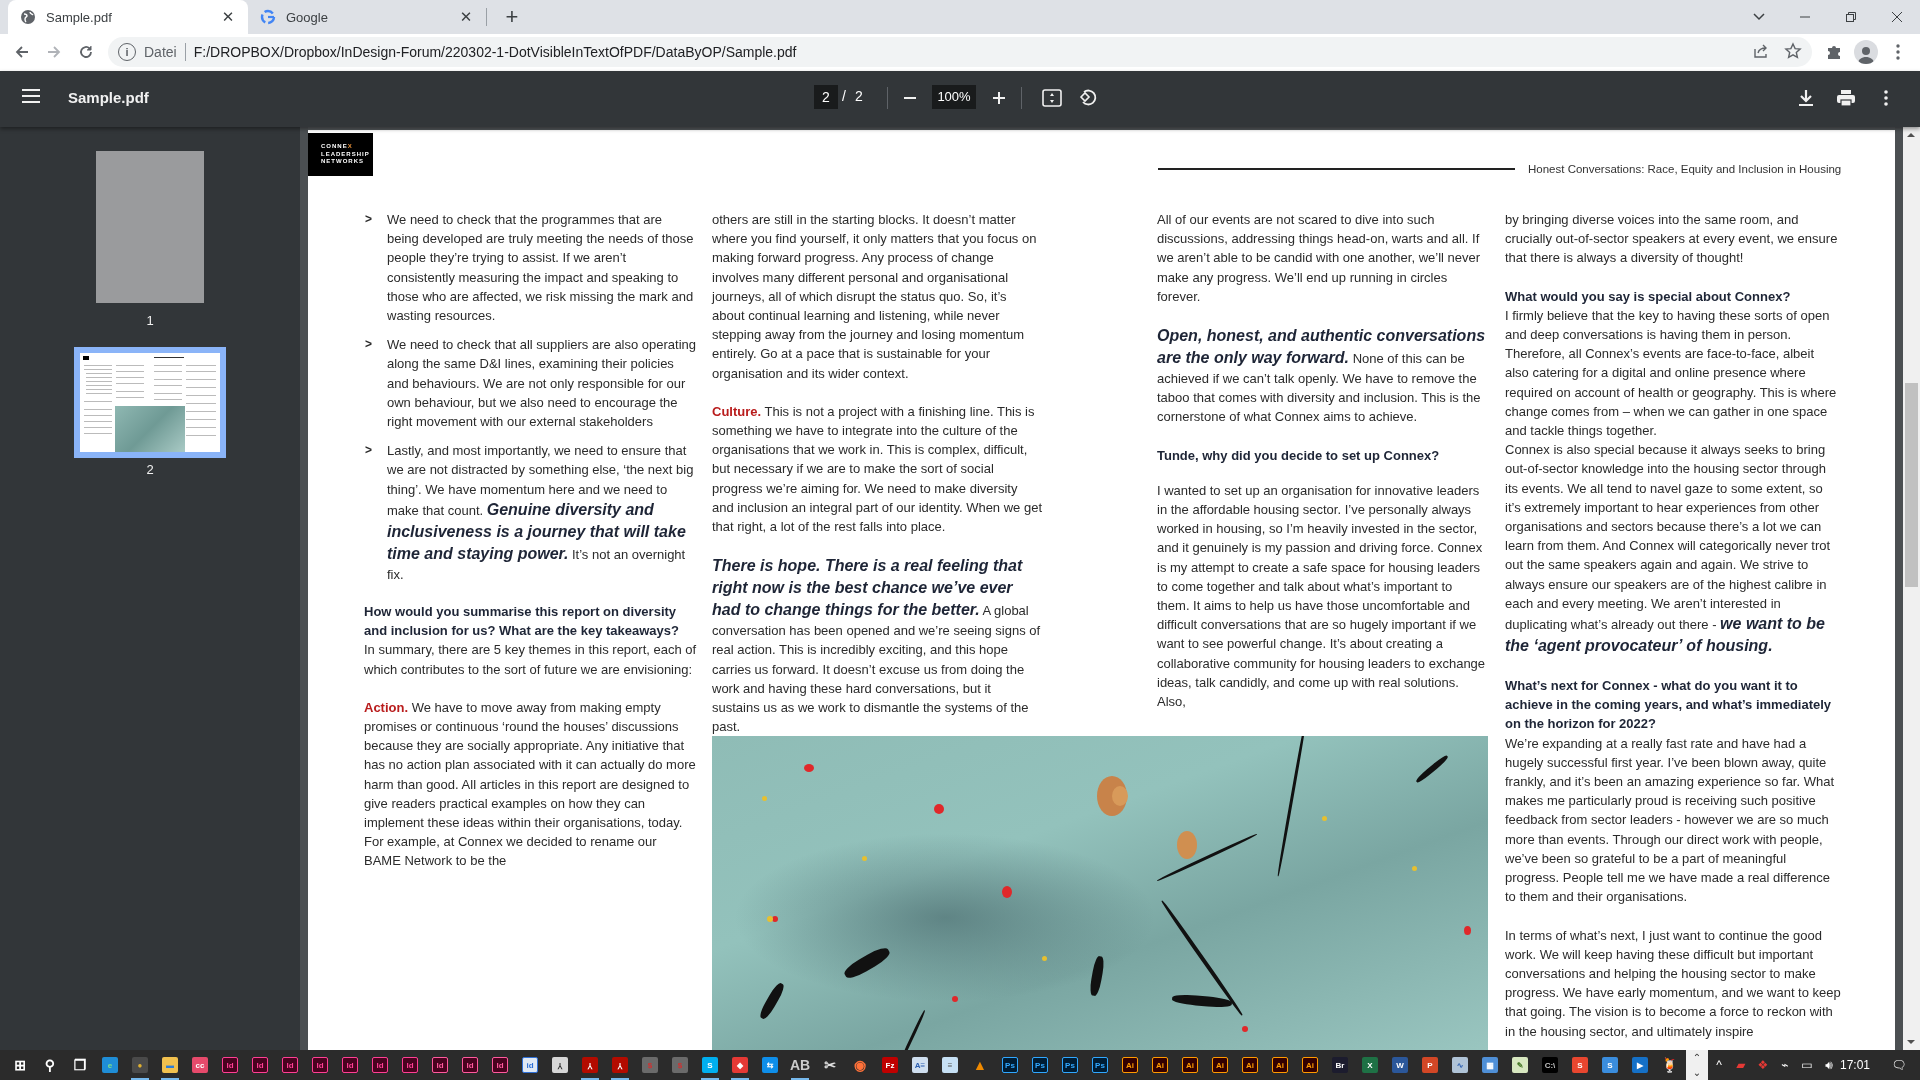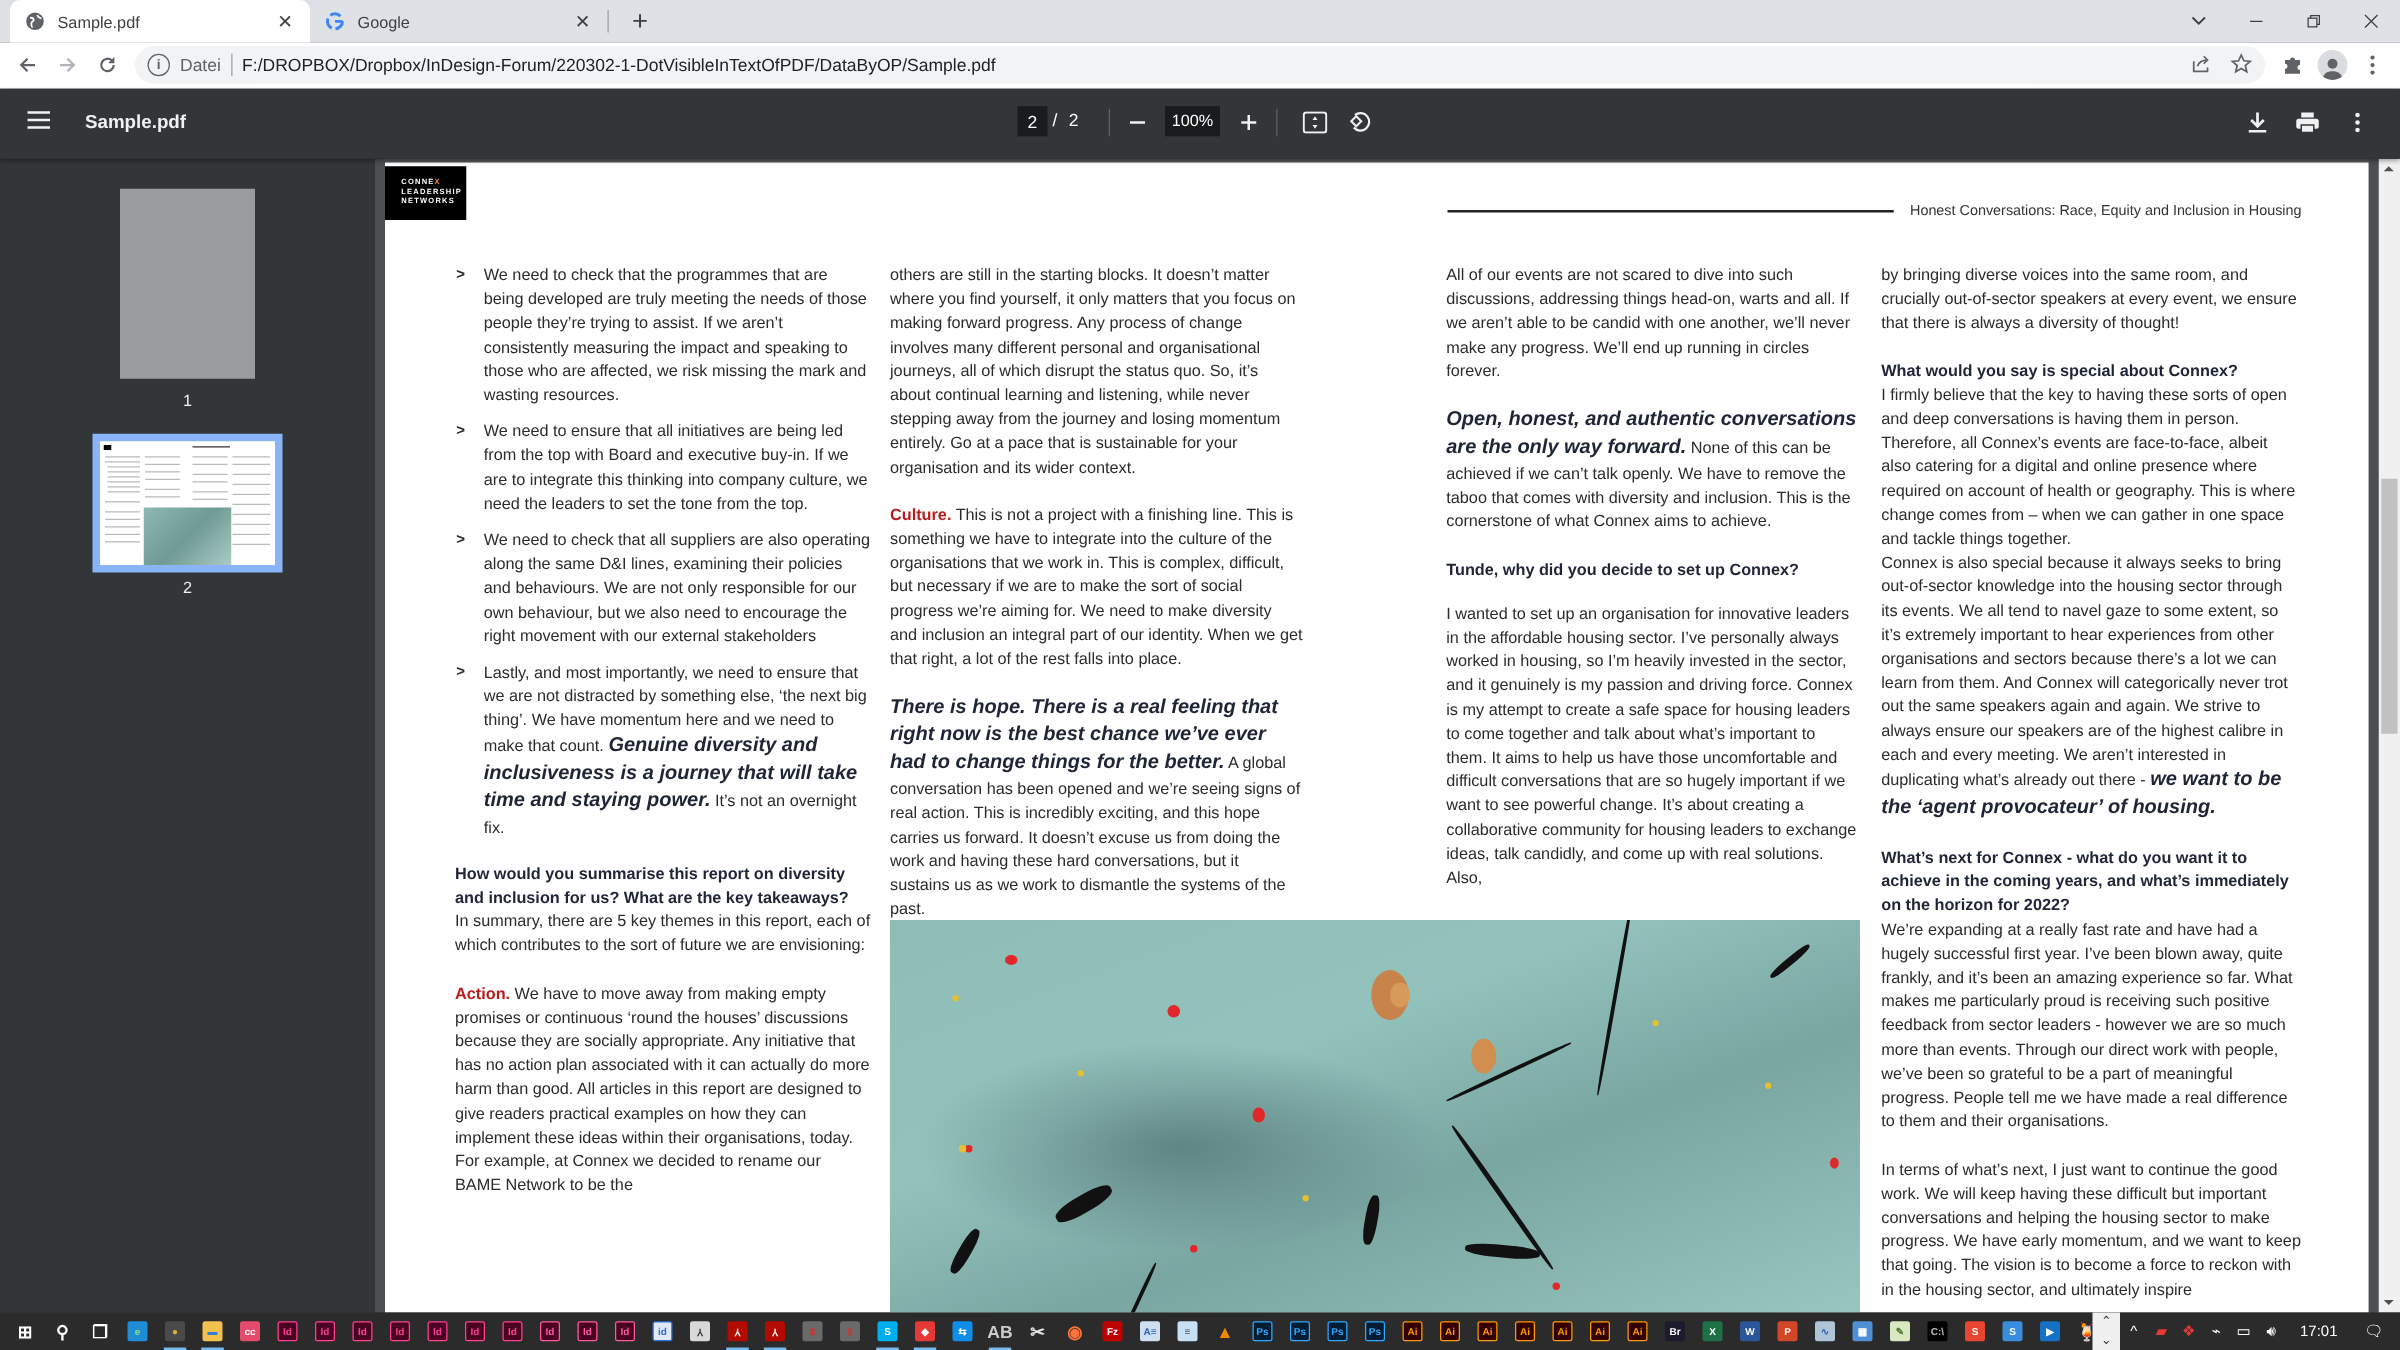--- a/index.html
+++ b/index.html
@@ -90,21 +90,21 @@
   .art .dot { position: absolute; border-radius: 50%; }
   .art .stroke { position: absolute; background: #111; border-radius: 40%; transform-origin: center; }
 
   
   .taskbar { position: absolute; left: 0; top: 1050px; width: 1920px; height: 30px; background: #2b2b2b; display: flex; align-items: center; }
   .tb-icon { width: 24px; height: 30px; display: flex; align-items: center; justify-content: center; margin-right: 6px; position: relative; }
   .tb-icon .sq { width: 16px; height: 16px; border-radius: 2px; font-size: 8px; font-weight: bold; display: flex; align-items: center; justify-content: center; }
   .tb-icon.running::after { content: ""; position: absolute; bottom: 0; left: 3px; right: 3px; height: 2px; background: #76b9ed; }
   .tb-tray { position: absolute; right: 0; top: 0; height: 30px; display: flex; align-items: center; color: #fff; font-size: 12px; }
   .tb-tray .ti { width: 22px; text-align: center; font-size: 12px; }
-  .clock { margin: 0 18px 0 12px; font-size: 12px; color: #fff; }
+  .clock { margin: 0 18px 0 0; font-size: 12px; color: #fff; }
 </style>
 </head>
 <body>
 
 <div class="tabstrip">
   <div class="tab active">
     <span class="favicon">
       <svg width="16" height="16" viewBox="0 0 16 16">
           <circle cx="8" cy="8" r="7" fill="#5f6368"></circle>
           <path d="M4 5c2 0 3 1 3 2s-2 1-2 3 1 3 1 3M10 3c0 2 2 2 3 3" stroke="#fff" stroke-width="1.4" fill="none"></path>
@@ -317,21 +317,20 @@
       <div><span>CONNE</span><span class="x">X</span></div>
       <div>LEADERSHIP</div>
       <div>NETWORKS</div>
     </div>
     <div class="hrule"></div>
     <div class="runhead">Honest Conversations: Race, Equity and Inclusion in Housing</div>
 
     <div class="col c1">
       <ul class="bullets">
         <li>We need to check that the programmes that are being developed are truly meeting the needs of those people they’re trying to assist. If we aren’t consistently measuring the impact and speaking to those who are affected, we risk missing the mark and wasting resources.</li>
-        <li>We need to ensure that all initiatives are being led from the top with Board and executive buy-in. If we are to integrate this thinking into company culture, we need the leaders to set the tone from the top.</li>
         <li>We need to check that all suppliers are also operating along the same D&amp;I lines, examining their policies and behaviours. We are not only responsible for our own behaviour, but we also need to encourage the right movement with our external stakeholders</li>
         <li><span>Lastly, and most importantly, we need to ensure that we are not distracted by something else, ‘the next big thing’. We have momentum here and we need to make that count. </span><span class="big">Genuine diversity and inclusiveness is a journey that will take time and staying power.</span><span> It’s not an overnight fix.</span></li>
       </ul>
       <p style="margin-bottom:0" class="q">How would you summarise this report on diversity and inclusion for us? What are the key takeaways?</p>
       <p>In summary, there are 5 key themes in this report, each of which contributes to the sort of future we are envisioning:</p>
       <p><span class="lead">Action.</span><span> We have to move away from making empty promises or continuous ‘round the houses’ discussions because they are socially appropriate. Any initiative that has no action plan associated with it can actually do more harm than good. All articles in this report are designed to give readers practical examples on how they can implement these ideas within their organisations, today. For example, at Connex we decided to rename our BAME Network to be the</span></p>
     </div>
 
     <div class="col c2">
       <p>others are still in the starting blocks. It doesn’t matter where you find yourself, it only matters that you focus on making forward progress. Any process of change involves many different personal and organisational journeys, all of which disrupt the status quo. So, it’s about continual learning and listening, while never stepping away from the journey and losing momentum entirely. Go at a pace that is sustainable for your organisation and its wider context.</p>

